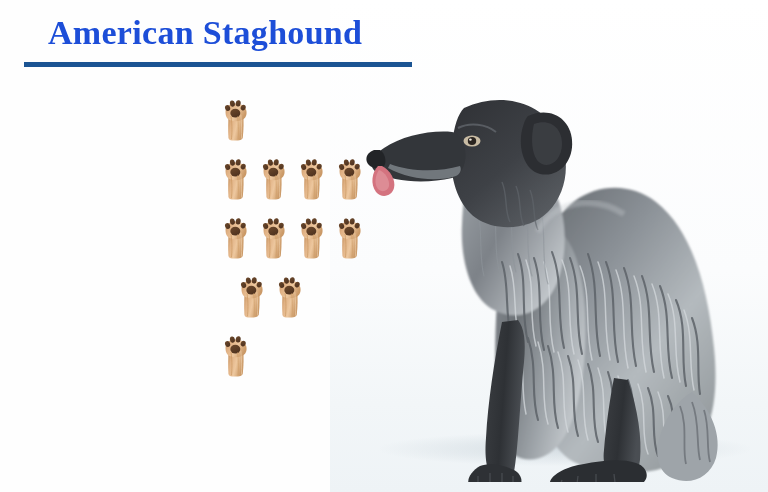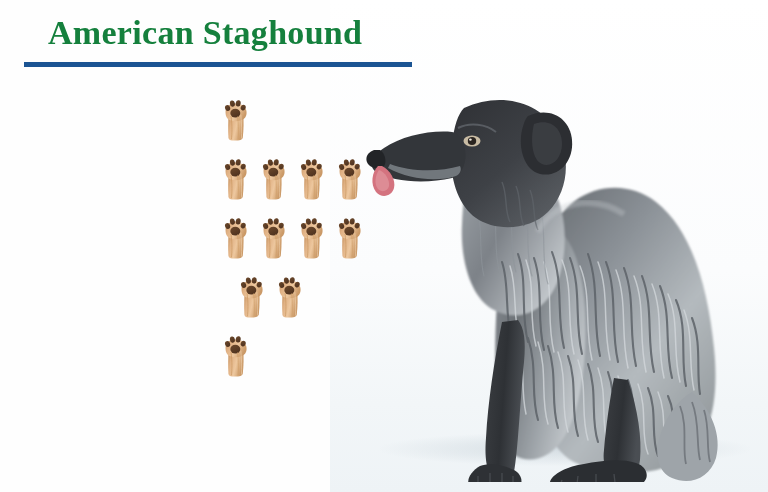--- a/index.html
+++ b/index.html
@@ -24,21 +24,21 @@
     background:#fefefe;
   }
 
   
   .title{
     position:absolute;left:48px;top:14px;
     font-family:"Liberation Serif", serif;
     font-weight:bold;
     font-size:34px;
     letter-spacing:0.3px;
-    color:#15803d;
+    color:#1d4ed8;
     white-space:nowrap;
     text-align:right;
   }
   .title-rule{
     position:absolute;left:24px;top:62px;
     width:388px;height:5px;
     background:#1b5493;
   }
 
   

